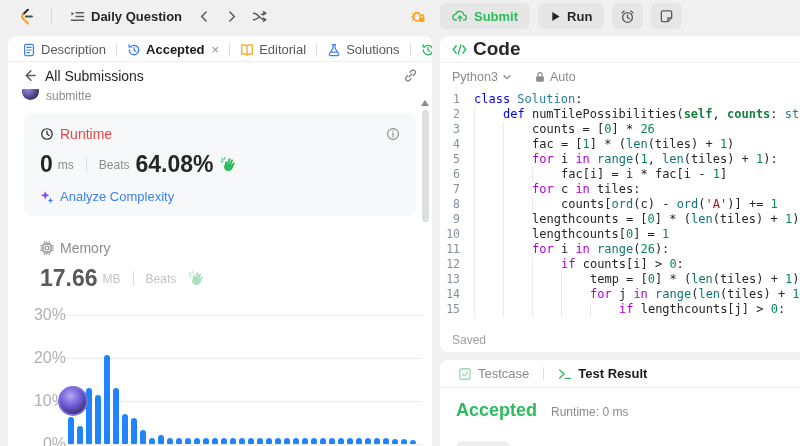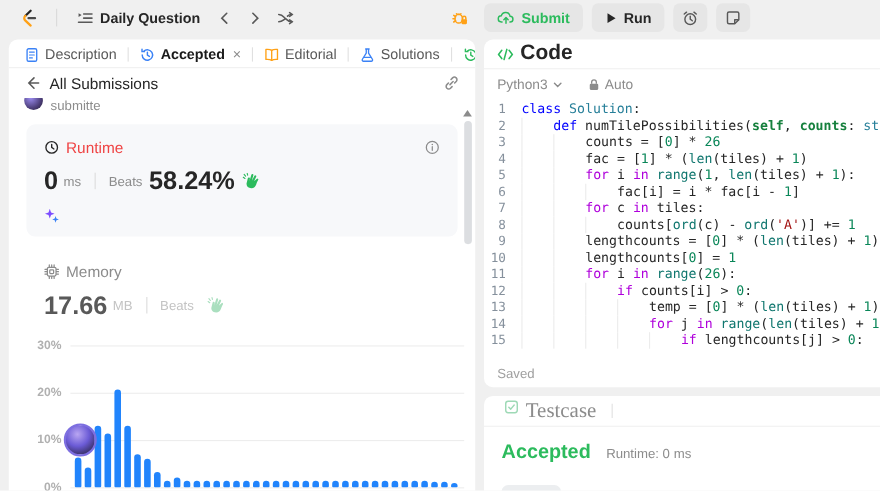--- a/index.html
+++ b/index.html
@@ -58,21 +58,21 @@
 
   .memory-block { margin:24px 32px 0 32px; }
   .memory-block .card-titlerow { color:#8c8c8c; }
   .memory-block .bigval { color:#595959; }
   .memory-block .unit, .memory-block .beats-lbl { color:#c3c3c3; }
   .memory-block .beatsval { color:#595959; }
 
   
   .chart { position:relative; margin-top:23px; height:160px; }
   .gridline { position:absolute; left:56px; right:10px; height:1px; background:#ededed; }
-  .ytick { position:absolute; left:4px; width:44px; text-align:right; font-size:11px; color:#b0b0b0; transform:translateY(-50%);font-weight:bold; }
+  .ytick { position:absolute; left:14px; width:44px; text-align:right; font-size:16px; color:#b0b0b0; transform:translateY(-50%); }
   .bars { position:absolute; left:60px; top:0; height:129px; display:flex; align-items:flex-end; gap:3px; }
   .bar { width:6px; background:#2184fc; border-radius:3px 3px 1px 1px; flex:none; }
   .chart-avatar { position:absolute; left:50px; top:71px; width:30px; height:30px; border-radius:50%;
     background:radial-gradient(circle at 40% 30%, #b9a6f2, #6b5bd6 45%, #2b2547 90%); border:2px solid #7d6fe0; }
 
   
   .lscrollbar { position:absolute; right:1px; top:60px; width:12px; bottom:0; }
   .scroll-up { width:0; height:0; border-left:4px solid transparent; border-right:4px solid transparent; border-bottom:6px solid #8c8c8c; margin:4px auto 4px auto; }
   .scroll-thumb { width:7px; height:112px; background:#dcdee1; border-radius:4px; margin:0 auto; }
 
@@ -85,21 +85,21 @@
   .cl { display:flex; white-space:pre; }
   .ln { width:34px; text-align:right; color:#85909c; flex:none; padding-right:14px; font-size:11.5px; }
   .ig { display:inline-block; width:29px; border-left:1px solid #ececec; align-self:stretch; flex:none; }
   .tok-kw { color:#0000ff; } .tok-ty { color:#267f99; } .tok-ctrl { color:#af00db; }
   .tok-fn { color:#0f766e; } .tok-str { color:#a31515; } .tok-num { color:#098658; }
   .tok-pl { color:#262626; } .tok-b { color:#15803d; font-weight:700; }
   .saved-row { height:24px; display:flex; align-items:center; padding:0 12px; color:#a0a0a0; font-size:12px; flex:none; }
 
   
   .result-head { height:28px; display:flex; align-items:center; padding:0 12px; gap:4px; border-bottom:1px solid #f0f0f0; }
-  .rtab { display:flex; align-items:flex-start; gap:6px; padding:3px 6px; border-radius:5px; cursor:pointer; font-size:19px; color:#8c8c8c;font-family:Liberation Serif, serif; }
+  .rtab { display:flex; align-items:flex-end; gap:6px; padding:3px 6px; border-radius:5px; cursor:pointer; font-size:13px; color:#8c8c8c; }
   .rtab.active { color:#1a1a1a; font-weight:700; }
   .result-body { padding:12px 16px; display:flex; align-items:baseline; gap:14px; }
   .status { color:#2cbb5d; font-size:18px; font-weight:700; }
   .runtime-note { color:#8c8c8c; font-size:12px; }
   .case-pill { width:54px; height:10px; background:#eceef0; border-radius:6px 6px 0 0; margin:8px 0 0 16px; }
 </style>
 </head>
 <body>
 
 <div class="topbar">
@@ -281,35 +281,36 @@
                 <path d="M8 7.2 V11"></path>
                 <circle cx="8" cy="4.9" r="0.8" fill="#8c8c8c" stroke="none"></circle>
               </svg>
           </span>
         </div>
         <div class="valrow">
           <span class="bigval">0</span>
           <span class="unit">ms</span>
           <span class="vsep"></span>
           <span class="beats-lbl">Beats</span>
-          <span class="bigval">58.24%</span>
+          <span class="bigval">64.08%</span>
           <span class="hands">
             <svg width="17" height="15" viewBox="0 0 18 16" fill="#2cbb5d">
               <path d="M9 15 C5.5 15 4 12.5 4.4 10.2 L5.6 5.4 a1 1 0 0 1 2 .4 l-.5 2.6 2-6.6 a1 1 0 0 1 1.9.5 l-1.5 5.4 2.4-4.6 a1 1 0 0 1 1.8.9 l-2.1 4.4 2.6-2.4 a.9.9 0 0 1 1.3 1.3 C13.5 10 14 15 9 15 Z"></path>
               <path d="M1.2 4.4 L2.8 5.6 M2 1.6 L3.4 3.4 M5 .6 L5.4 2.4" stroke="#2cbb5d" stroke-width="1.1" stroke-linecap="round" fill="none"></path>
             </svg>
           </span>
         </div>
         <div class="analyze-row">
           <span>
             <svg width="14" height="14" viewBox="0 0 16 16">
               <path d="M6 1 L7.3 4.7 L11 6 L7.3 7.3 L6 11 L4.7 7.3 L1 6 L4.7 4.7 Z" fill="#7c4dff"></path>
               <path d="M12 8.5 L12.9 11.1 L15.5 12 L12.9 12.9 L12 15.5 L11.1 12.9 L8.5 12 L11.1 11.1 Z" fill="#3b82f6"></path>
             </svg>
           </span>
+          <span class="a-lbl">Analyze Complexity</span>
         </div>
       </div>
 
       <div class="memory-block">
         <div class="card-titlerow">
           <span>
             <svg width="14" height="14" viewBox="0 0 16 16" fill="none" stroke="#8c8c8c" stroke-width="1.3" stroke-linecap="round">
               <rect x="3.5" y="3.5" width="9" height="9" rx="1.5"></rect>
               <rect x="6" y="6" width="4" height="4" rx="0.8"></rect>
               <path d="M5.5 1 V3 M8 1 V3 M10.5 1 V3 M5.5 13 V15 M8 13 V15 M10.5 13 V15 M1 5.5 H3 M1 8 H3 M1 10.5 H3 M13 5.5 H15 M13 8 H15 M13 10.5 H15"></path>
@@ -443,20 +444,28 @@
         <div class="rtab">
           <span>
             <svg width="14" height="14" viewBox="0 0 16 16" fill="none" stroke="#9ed9b6" stroke-width="1.5" stroke-linecap="round" stroke-linejoin="round">
                 <rect x="2" y="2" width="12" height="12" rx="2.5"></rect>
                 <path d="M5.2 8.2 L7.2 10.2 L10.8 6"></path>
               </svg>
           </span>
           <span>Testcase</span>
         </div>
         <span class="tab-sep"></span>
+        <div class="rtab active">
+          <span>
+            <svg width="14" height="14" viewBox="0 0 16 16" fill="none" stroke="#2cbb5d" stroke-width="1.7" stroke-linecap="round" stroke-linejoin="round">
+                <path d="M2 3.5 L7 8 L2 12.5 M8.5 13 H14"></path>
+              </svg>
+          </span>
+          <span>Test Result</span>
+        </div>
       </div>
       <div class="result-body">
         <span class="status">Accepted</span>
         <span class="runtime-note">Runtime: 0 ms</span>
       </div>
       <div class="case-pill"></div>
     </div>
   </div>
 </div>
 

